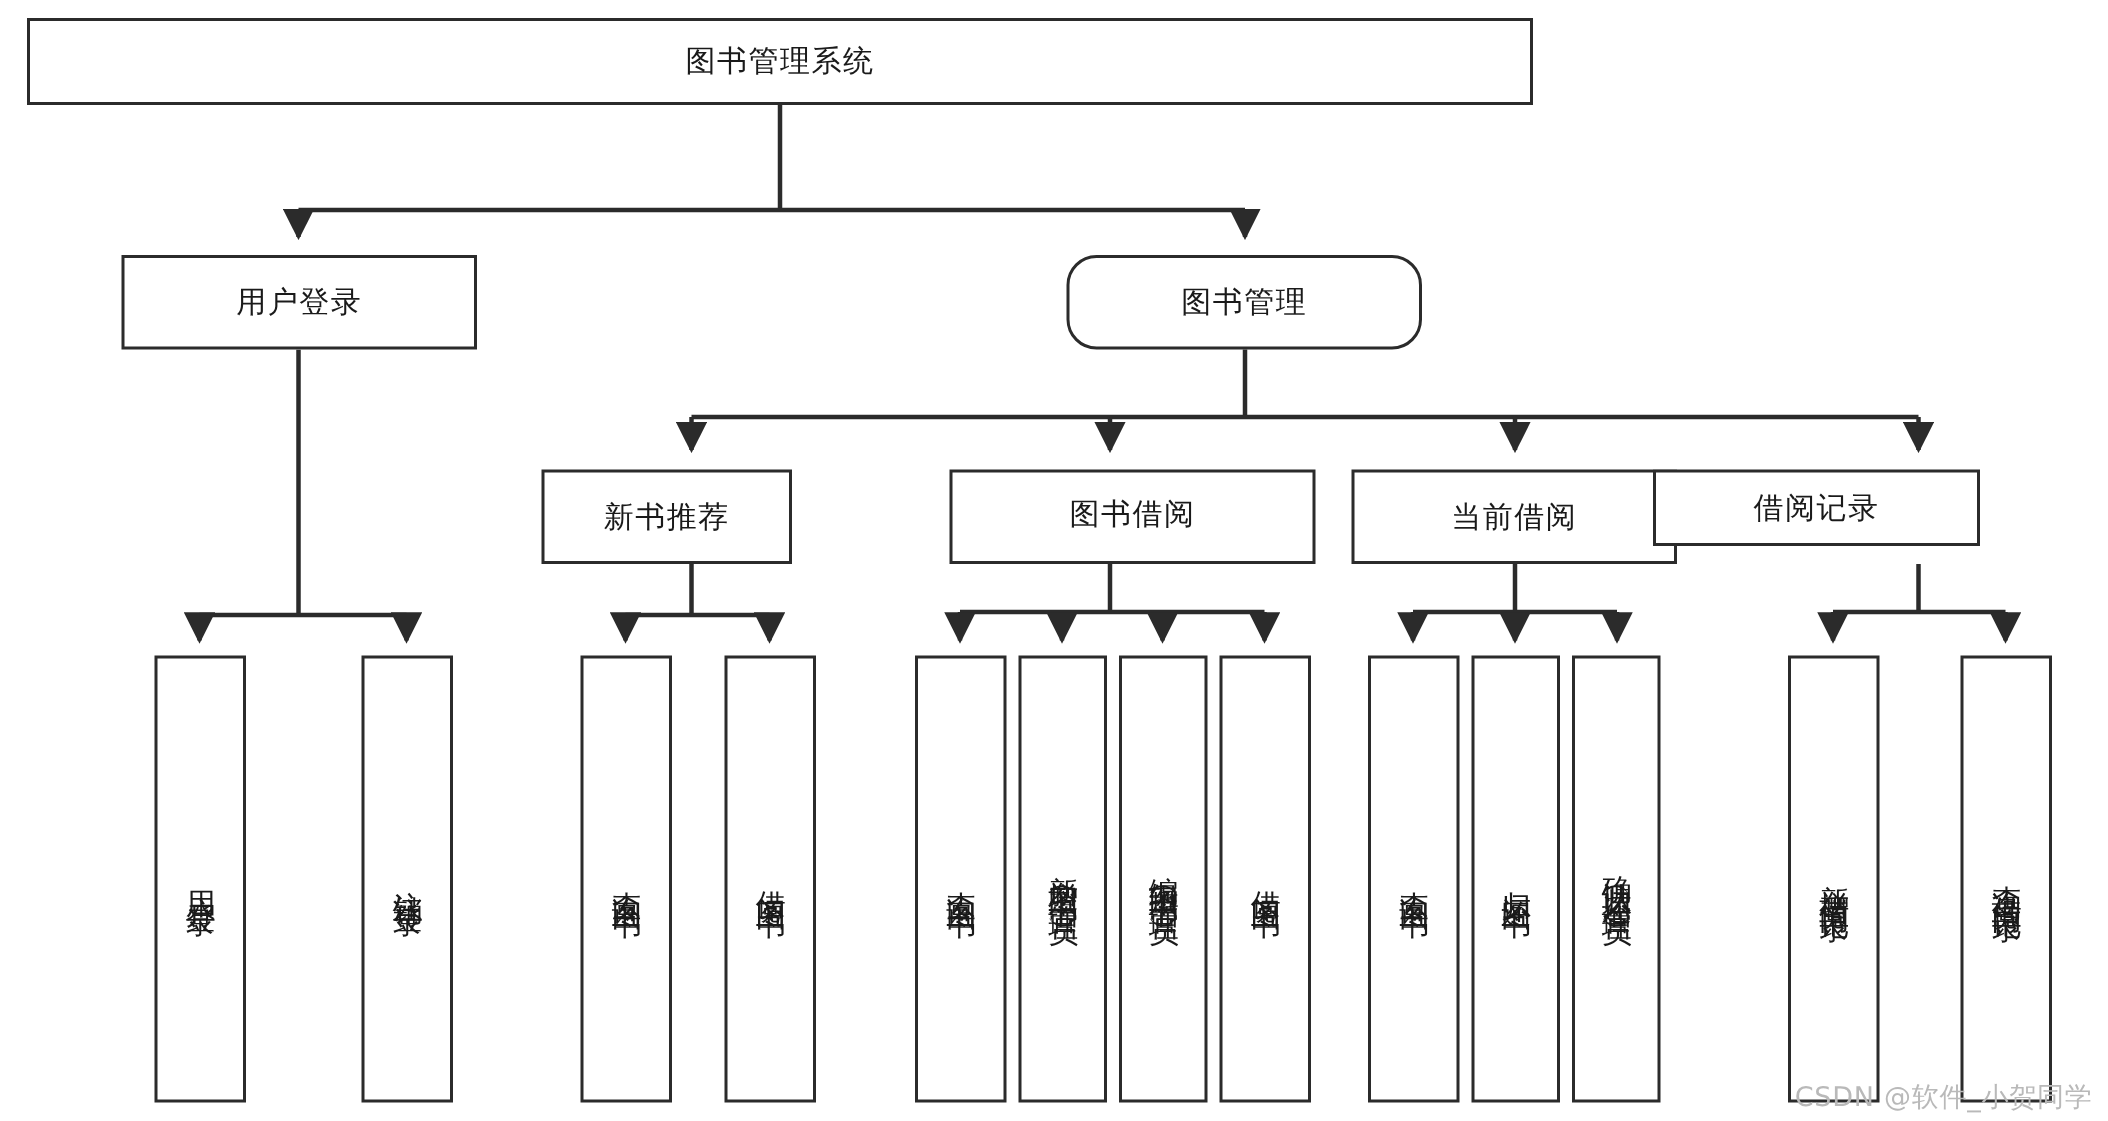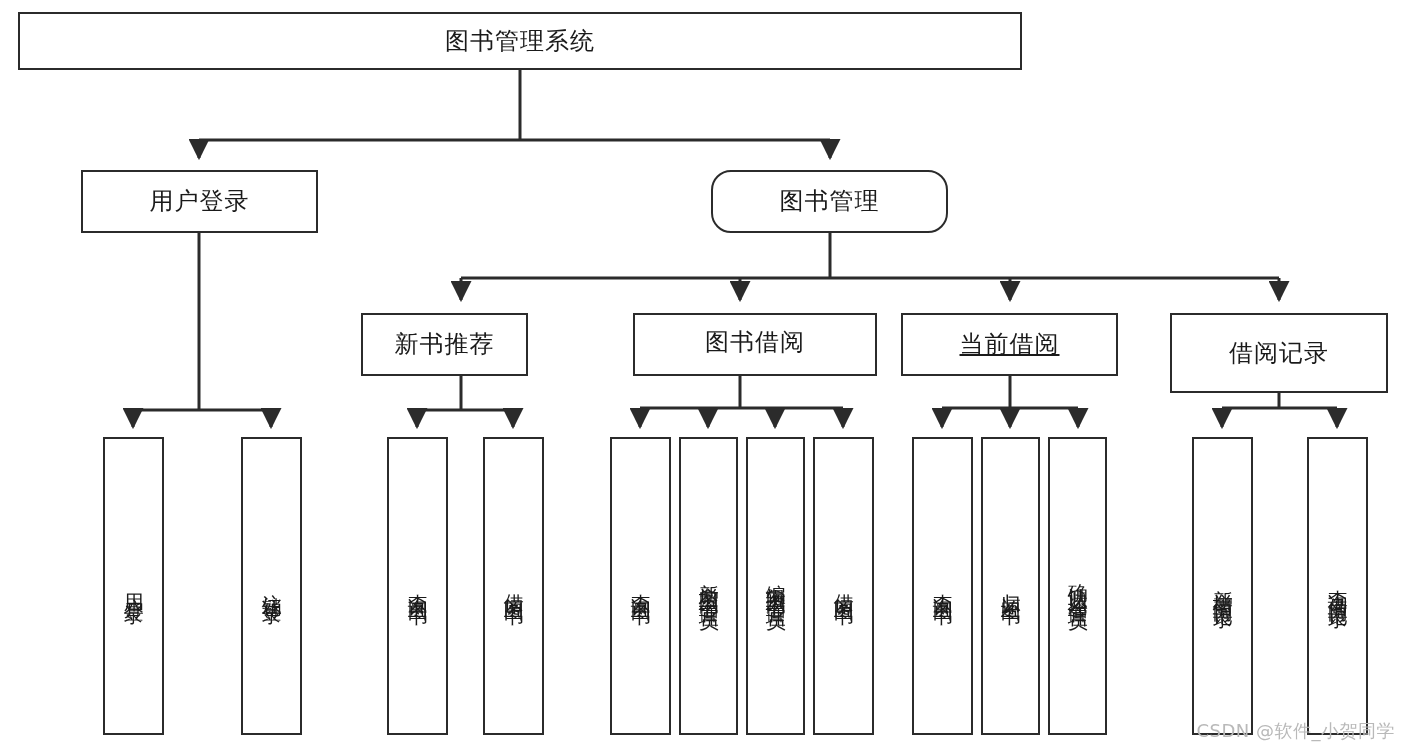--- a/index.html
+++ b/index.html
@@ -26,21 +26,21 @@
     border:2px solid #2b2b2b;
     background:#ffffff;
     color:#1a1a1a;
     display:flex;
     align-items:center;
     justify-content:center;
     text-align:center;
     line-height:1.18;
   }
   .node.horiz{
-    font-size:24px;
+    font-size:20px;
     letter-spacing:1px;
     padding:0 6px;
   }
   .node.vert{
     writing-mode:vertical-rl;
     text-orientation:upright;
     font-size:20px;
     letter-spacing:4px;
     padding:6px 0;
     white-space:normal;
@@ -131,25 +131,25 @@
   </div>
 
   <div class="node horiz" style="left:361px;top:313px;width:167px;height:63px;">
     <span>新书推荐</span>
   </div>
 
   <div class="node horiz" style="left:633px;top:313px;width:244px;height:63px;font-family:Liberation Mono, monospace;">
     <span>图书借阅</span>
   </div>
 
-  <div class="node horiz" style="left:901px;top:313px;width:217px;height:63px;text-decoration:underline;">
+  <div class="node horiz" style="left:901px;top:313px;width:217px;height:63px;">
     <span>当前借阅</span>
   </div>
 
-  <div class="node horiz" style="left:1170px;top:313px;width:218px;height:80px;">
+  <div class="node horiz" style="left:1102px;top:313px;width:218px;height:51px;">
     <span>借阅记录</span>
   </div>
 
   <div class="node vert" style="left:103px;top:437px;width:61px;height:298px;">
     <span>用户登录</span>
   </div>
 
   <div class="node vert" style="left:241px;top:437px;width:61px;height:298px;">
     <span>注销登录</span>
   </div>

